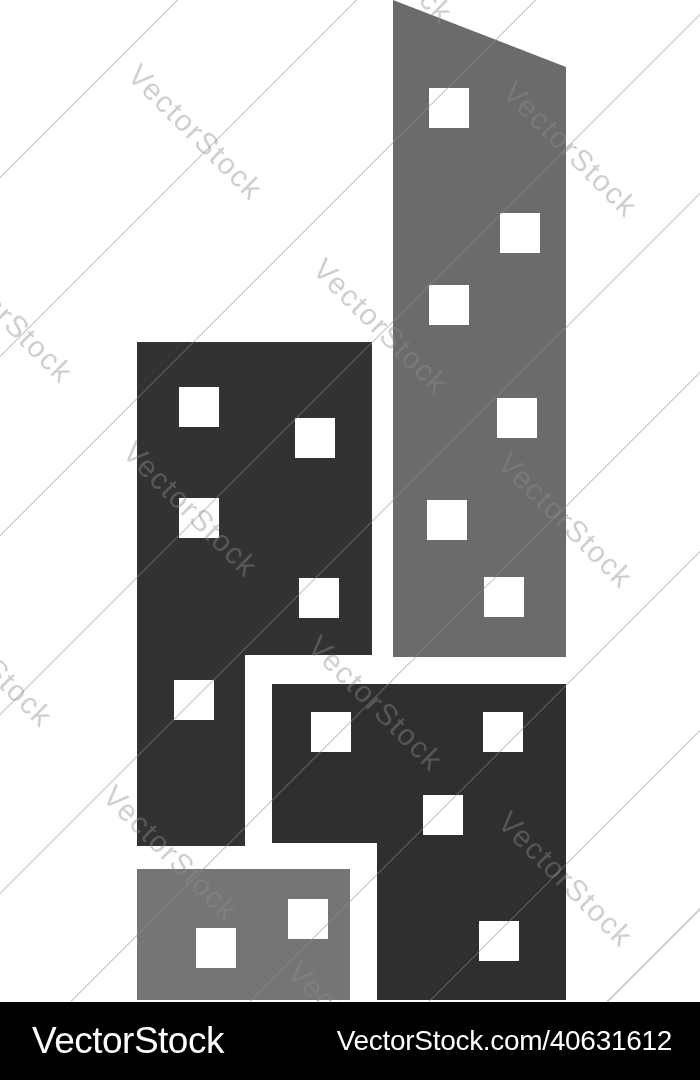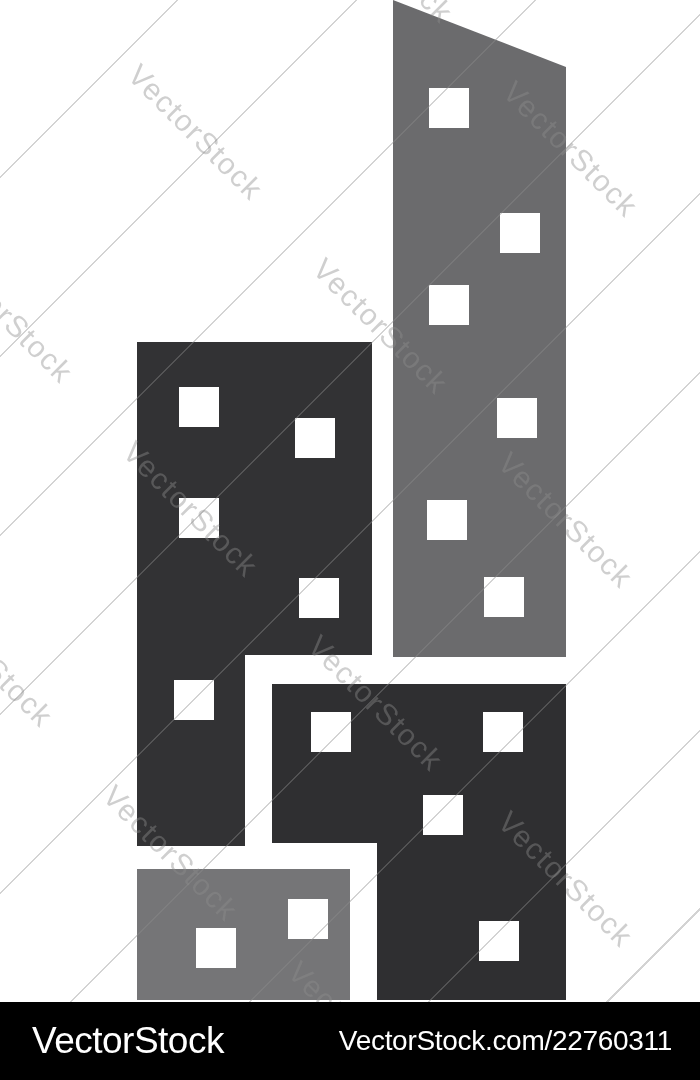--- a/index.html
+++ b/index.html
@@ -70,16 +70,16 @@
       <span class="wm-text" style="left: 140px; top: 435px;">VectorStock</span>
       <span class="wm-text" style="left: 325px; top: 629px;">VectorStock</span>
       <span class="wm-text" style="left: 515px; top: 805px;">VectorStock</span>
       <span class="wm-text" style="left: -65px; top: 585px;">VectorStock</span>
       <span class="wm-text" style="left: 120px; top: 779px;">VectorStock</span>
       <span class="wm-text" style="left: 305px; top: 955px;">VectorStock</span>
     </div>
 
   <div class="footer">
     <span class="brand">VectorStock</span>
-    <span class="url">VectorStock.com/22760311</span>
+    <span class="url">VectorStock.com/40631612</span>
   </div>
 
 </div>
 
 </body></html>

